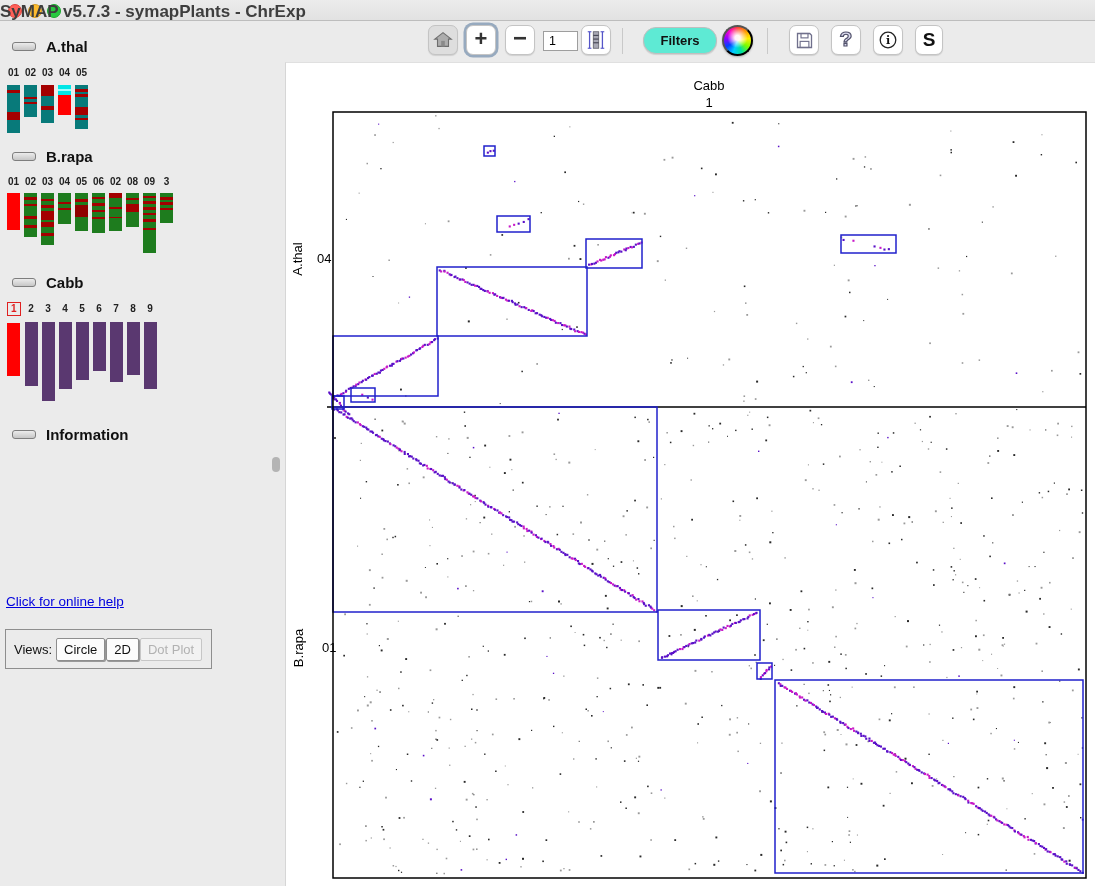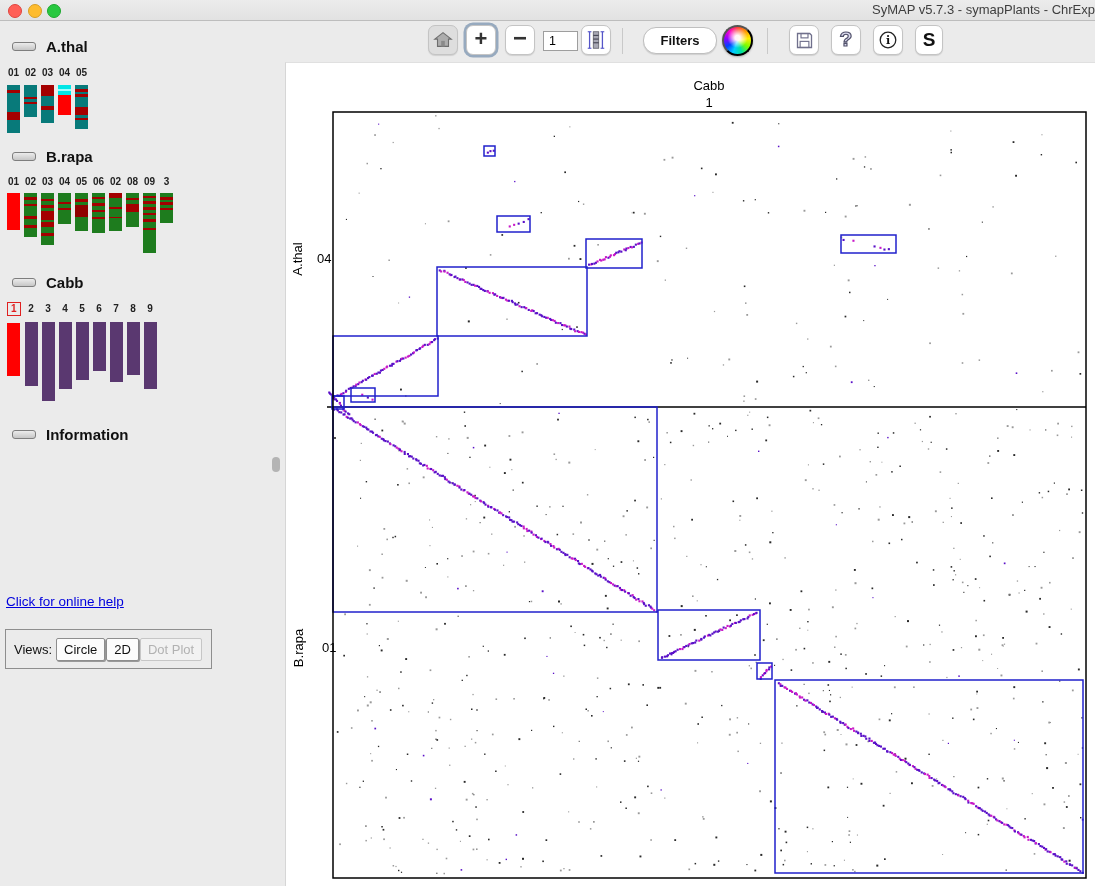--- a/index.html
+++ b/index.html
@@ -4,22 +4,22 @@
 <style>
   html,body{margin:0;padding:0;}
   body{
     width:1095px;height:886px;position:relative;overflow:hidden;
     background:#EBEBEB;font-family:"Liberation Sans",sans-serif;
     -webkit-font-smoothing:antialiased;
   }
   
   .titlebar{position:absolute;left:0;top:0;width:1095px;height:20px;
     background:linear-gradient(#ECECEC,#E2E2E2);border-bottom:1px solid #BDBDBD;}
-  .title{position:absolute;left:0;top:2px;width:100%;text-align:right;
-    font-size:13px;font-weight:normal;color:#3E3E3E;}
+  .title{position:absolute;left:0;top:2px;width:100%;text-align:left;
+    font-size:17px;font-weight:bold;color:#3E3E3E;}
   .tl{position:absolute;top:4px;width:12px;height:12px;border-radius:50%;}
   .tl.red{left:8px;background:#FF5F57;border:0.5px solid #E0443E;}
   .tl.yellow{left:28px;background:#FEBC2E;border:0.5px solid #D89E24;}
   .tl.green{left:47px;background:#28C840;border:0.5px solid #1DA82E;}
   
   .main{position:absolute;left:285px;top:62px;width:810px;height:824px;
     background:#FFFFFF;border-left:1px solid #D6D6D6;border-top:1px solid #E0E0E0;box-sizing:border-box;}
   
   .toolbar{position:absolute;left:0;top:20px;width:1095px;height:42px;}
   .tbtn{position:absolute;top:5px;width:30px;height:30px;background:#FFFFFF;
@@ -28,21 +28,21 @@
     font-size:20px;color:#222;padding:0;}
   .tbtn.graybg{background:#DEDEDE;}
   .tbtn.focusring{box-shadow:0 0 0 2.5px #97AABF,0 1px 1px rgba(0,0,0,.12);}
   .glyph-plus{font-size:22px;font-weight:bold;color:#333;line-height:1;margin-top:-2px;}
   .glyph-minus{font-size:24px;font-weight:bold;color:#333;line-height:1;margin-top:-4px;}
   .scale-input{position:absolute;top:11px;left:543px;width:28px;height:18px;
     border:1px solid #9E9E9E;background:#fff;font-size:12.5px;padding:0 0 0 5px;
     font-family:"Liberation Sans",sans-serif;}
   .tsep{position:absolute;top:8px;width:1px;height:26px;background:#C9C9C9;}
   .filters-btn{position:absolute;left:643px;top:7px;width:74px;height:27px;
-    background:#ffffff;border:1px solid #BFBFBF;border-radius:13px;
+    background:#5eead4;border:1px solid #BFBFBF;border-radius:13px;
     box-shadow:0 1px 1px rgba(0,0,0,.12);font-size:13px;font-weight:bold;color:#111;
     display:flex;align-items:center;justify-content:center;}
   .wheel{position:absolute;left:722px;top:5px;width:31px;height:31px;border-radius:50%;
     background:
       radial-gradient(circle at 50% 40%, rgba(255,255,255,.95) 0 12%, rgba(255,255,255,0) 48%),
       conic-gradient(#ff4038,#ff9500,#ffee00,#7CFC00,#00e0a0,#00cfff,#0040ff,#9000ff,#ff00c8,#ff4038);
     box-shadow:0 1px 2px rgba(0,0,0,.25);}
   .qmark{font-size:21px;font-weight:bold;color:#DCDCEF;-webkit-text-stroke:1.2px #50506A;margin-top:-2px;}
   .s-glyph{font-size:19px;font-weight:600;color:#111;}
   

